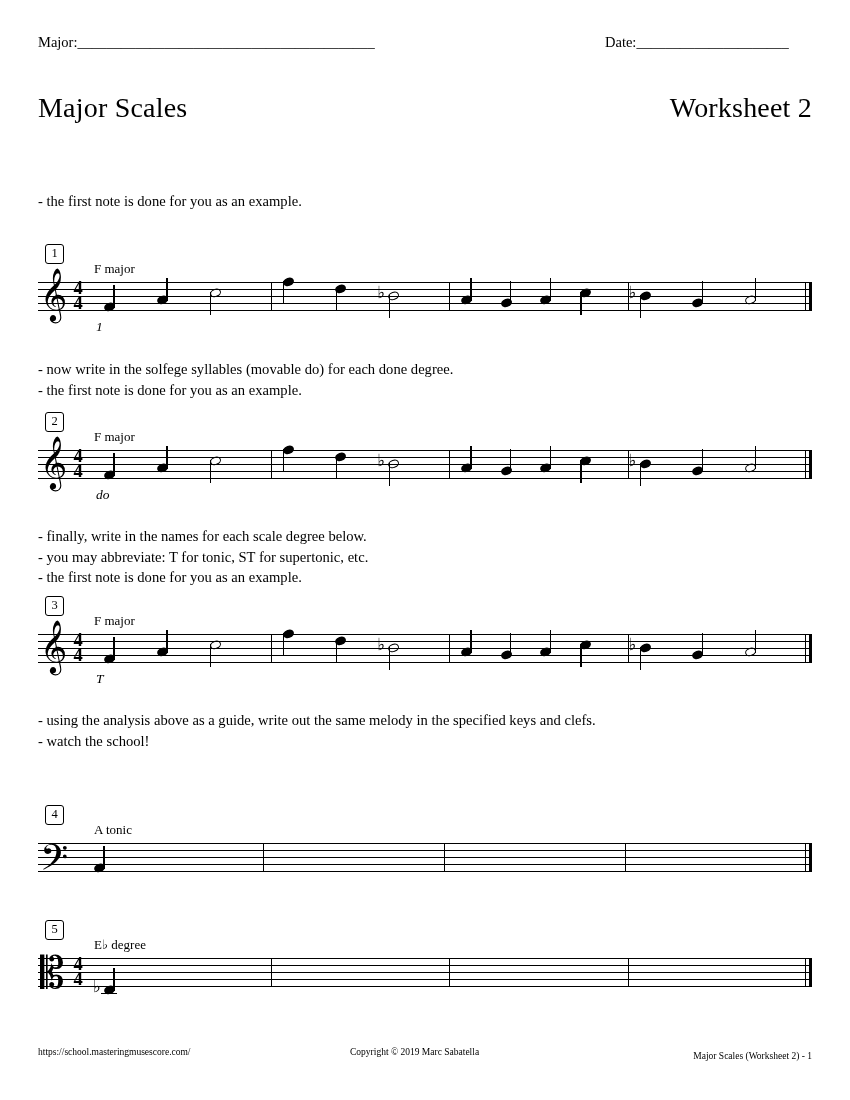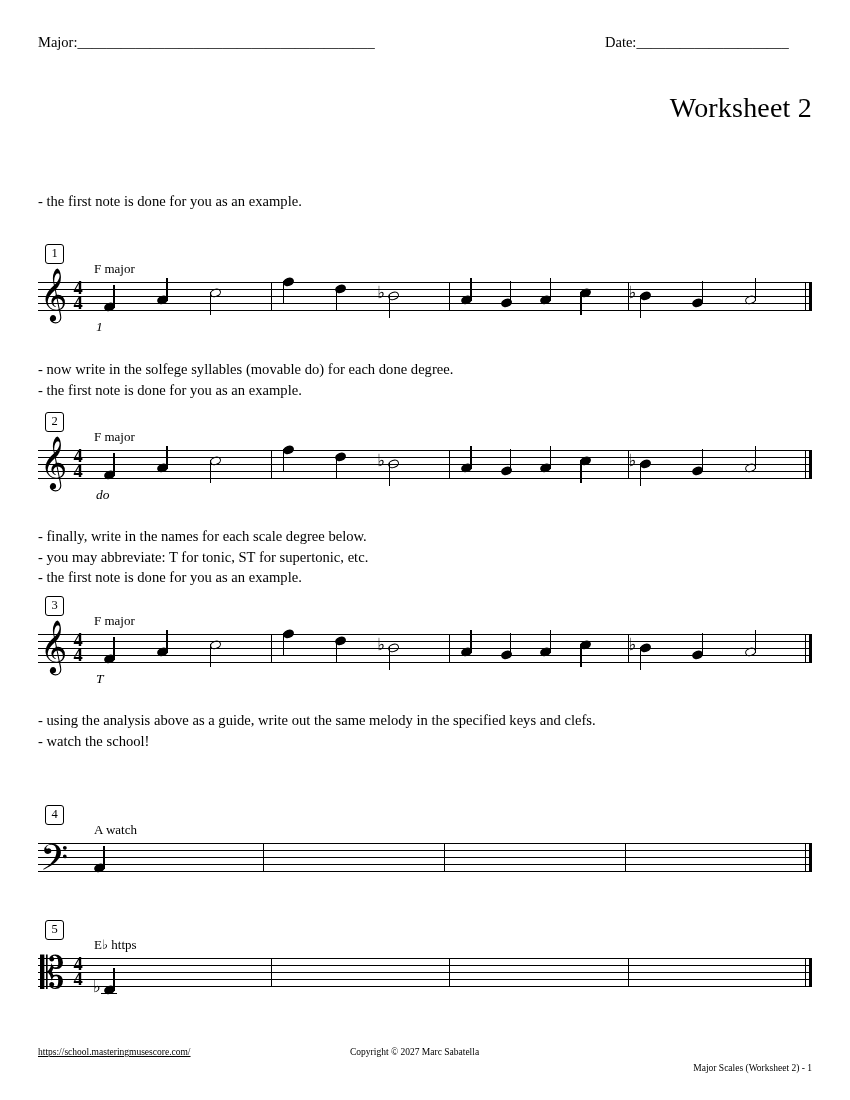--- a/index.html
+++ b/index.html
@@ -179,35 +179,36 @@
 
   
   .footer {
     position: absolute;
     top: 1047px;
     left: 38px;
     width: 774px;
     height: 16px;
     font-size: 9.5px;
   }
-  .footer .f-left   { position: absolute; left: 0; top: 0; text-decoration: underline; }
+  .footer .f-left   { position: absolute; left: 0; top: 0; }
   .footer .f-center { position: absolute; left: 312px; top: 0; }
-  .footer .f-right  { position: absolute; right: 0; top: 16px; }
+  .footer .f-right  { position: absolute; right: 0; top: 4px; }
 </style>
 </head>
 <body>
 
 <div class="page">
 
   <div class="hdr-row">
     <div class="hdr-name">Major:_________________________________________</div>
     <div class="hdr-date">Date:_____________________</div>
   </div>
 
   <div class="title-row">
+    <div class="title-left">Major Scales</div>
     <div class="title-right">Worksheet 2</div>
   </div>
 
   <div class="instr" style="top:191px">
     <div>- the first note is done for you as an example.</div>
   </div>
 
   <div class="instr" style="top:359px">
     <div>- now write in the solfege syllables (movable do) for each done degree.</div>
     <div>- the first note is done for you as an example.</div>
@@ -448,42 +449,42 @@
             <div class="nhead open" style="left: 0px; top: 13.7px;"></div>
             <div class="stem" style="height: 23px; left: 9.4px; top: -4.5px;"></div>
           </div>
           <div class="endbar-thin" style="left: 767px;"></div>
           <div class="endbar-thick" style="left: 770.8px;"></div>
         </div>
         <div class="answer" style="left: 96px; top: 671px;">T</div>
       </div>
       <div class="system" style="top: 0px;">
         <div class="numbox" style="left: 45px; top: 805px;">4</div>
-        <div class="keylabel" style="left: 94px; top: 822px;">A watch</div>
+        <div class="keylabel" style="left: 94px; top: 822px;">A tonic</div>
         <div class="staff" style="left: 38px; top: 843px; width: 774px;">
           <div class="sl"></div>
           <div class="sl"></div>
           <div class="sl"></div>
           <div class="sl"></div>
           <div class="sl"></div>
           <div class="clef clef-bass" style="left: 2px;">𝄢</div>
           <div class="note" style="left: 56px; top: 0px;">
             <div class="nhead" style="left: 0px; top: 20.7px;"></div>
             <div class="stem" style="height: 23px; left: 9.4px; top: 2.5px;"></div>
           </div>
           <div class="barline" style="left: 225px;"></div>
           <div class="barline" style="left: 406px;"></div>
           <div class="barline" style="left: 587px;"></div>
           <div class="endbar-thin" style="left: 767px;"></div>
           <div class="endbar-thick" style="left: 770.8px;"></div>
         </div>
       </div>
       <div class="system" style="top: 0px;">
         <div class="numbox" style="left: 45px; top: 920px;">5</div>
-        <div class="keylabel" style="left: 94px; top: 937px;">E♭ https</div>
+        <div class="keylabel" style="left: 94px; top: 937px;">E♭ degree</div>
         <div class="staff" style="left: 38px; top: 958px; width: 774px;">
           <div class="sl"></div>
           <div class="sl"></div>
           <div class="sl"></div>
           <div class="sl"></div>
           <div class="sl"></div>
           <div class="clef clef-alto" style="left: 2px;">𝄡</div>
           <div class="timesig" style="left: 32px; top: -1px;">
             <span class="tnum">4</span>
             <span class="tnum">4</span>
@@ -498,17 +499,17 @@
           <div class="barline" style="left: 411px;"></div>
           <div class="barline" style="left: 589.5px;"></div>
           <div class="endbar-thin" style="left: 767px;"></div>
           <div class="endbar-thick" style="left: 770.8px;"></div>
         </div>
       </div>
     </div>
 
   <div class="footer">
     <span class="f-left">https://school.masteringmusescore.com/</span>
-    <span class="f-center">Copyright © 2027 Marc Sabatella</span>
+    <span class="f-center">Copyright © 2019 Marc Sabatella</span>
     <span class="f-right">Major Scales (Worksheet 2) - 1</span>
   </div>
 
 </div>
 
 </body></html>

